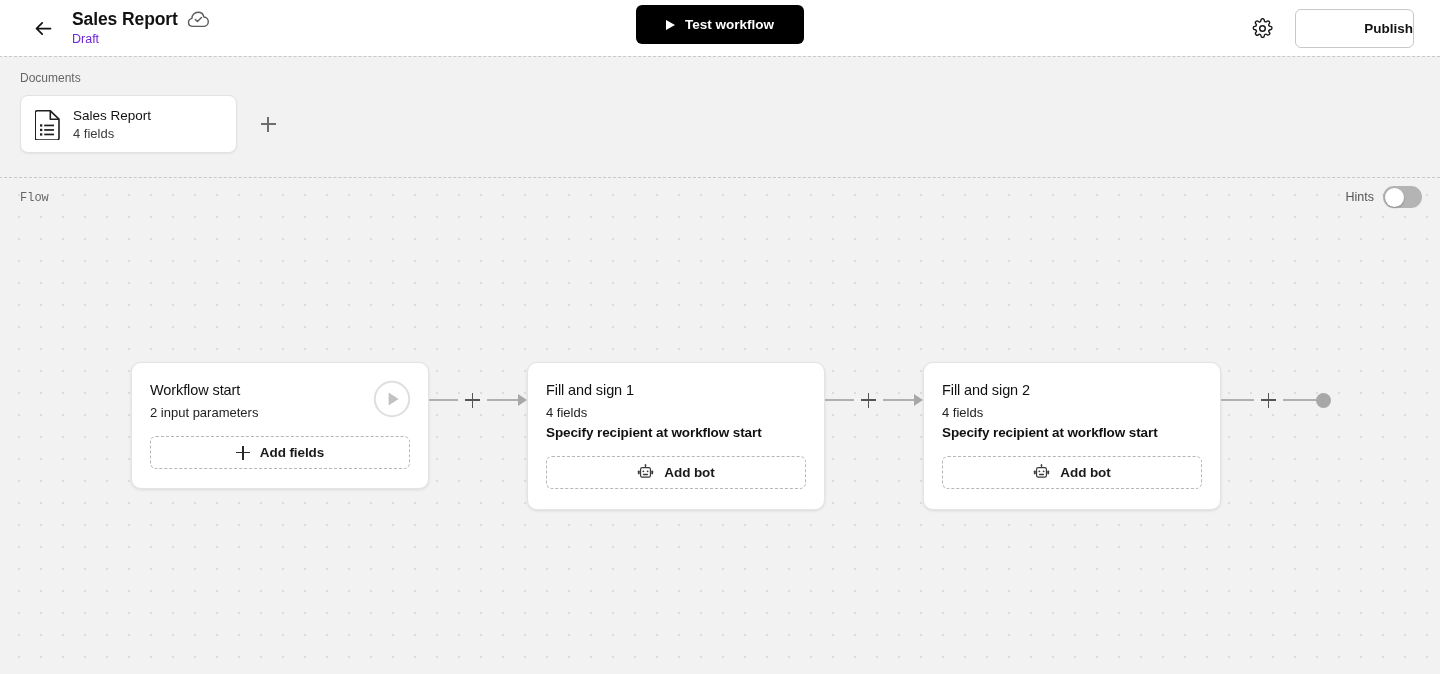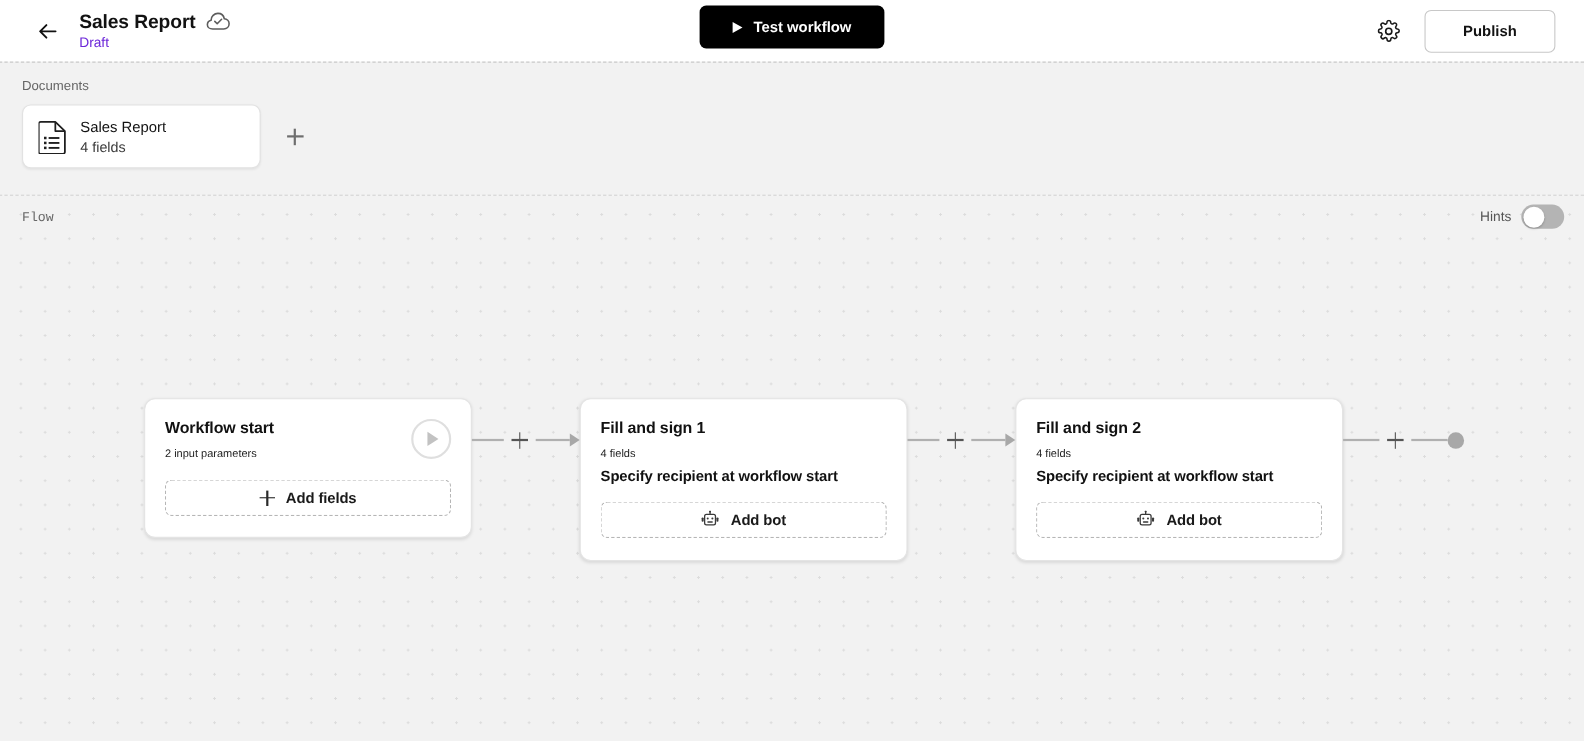--- a/index.html
+++ b/index.html
@@ -49,20 +49,21 @@
 
   .header-right { margin-left: auto; display: flex; align-items: center; gap: 18px; padding-right: 12px; }
   .gear-btn { width: 30px; height: 30px; display: flex; align-items: center; justify-content: center; cursor: pointer; }
   .publish-btn {
     width: 119px; height: 39px;
     background: #ffffff; color: #121212;
     border: 1px solid #c8c8c8; border-radius: 6px;
     font-size: 13.5px; font-weight: 700;
     font-family: "Liberation Sans", sans-serif;
     cursor: pointer;
+    text-align: right;
   }
 
   
   .documents-panel {
     position: relative;
     flex: 0 0 122px;
     background: #f2f2f2;
     border-top: 1px dashed #c9c9c9;
     border-bottom: 1px dashed #c9c9c9;
     border-left: 1px dashed #c9c9c9;
@@ -120,22 +121,22 @@
 
   
   .node {
     position: absolute;
     background: #ffffff;
     border: 1px solid #e4e4e4;
     border-radius: 10px;
     box-shadow: 0 1px 3px rgba(0,0,0,0.10);
     padding: 18px 18px 16px 18px;
   }
-  .node-title { font-size: 14.5px; font-weight: 700; color: #111111; line-height: 19px; letter-spacing: -0.1px; }
-  .node-sub { font-size: 10px; color: #222222; line-height: 19px; margin-top: 3px; }
+  .node-title { font-size: 14.5px; font-weight: 400; color: #111111; line-height: 19px; letter-spacing: -0.1px; }
+  .node-sub { font-size: 13px; color: #222222; line-height: 19px; margin-top: 3px; }
   .node-note { font-size: 13.5px; font-weight: 700; color: #111111; line-height: 19px; margin-top: 1px; letter-spacing: -0.1px; }
   .node-action {
     margin-top: 14px;
     height: 33px;
     border: 1px dashed #b6b6b6;
     border-radius: 6px;
     display: flex; align-items: center; justify-content: center; gap: 10px;
     font-size: 13.5px; font-weight: 700; color: #1a1a1a;
     cursor: pointer; background: #ffffff;
     letter-spacing: -0.1px;

